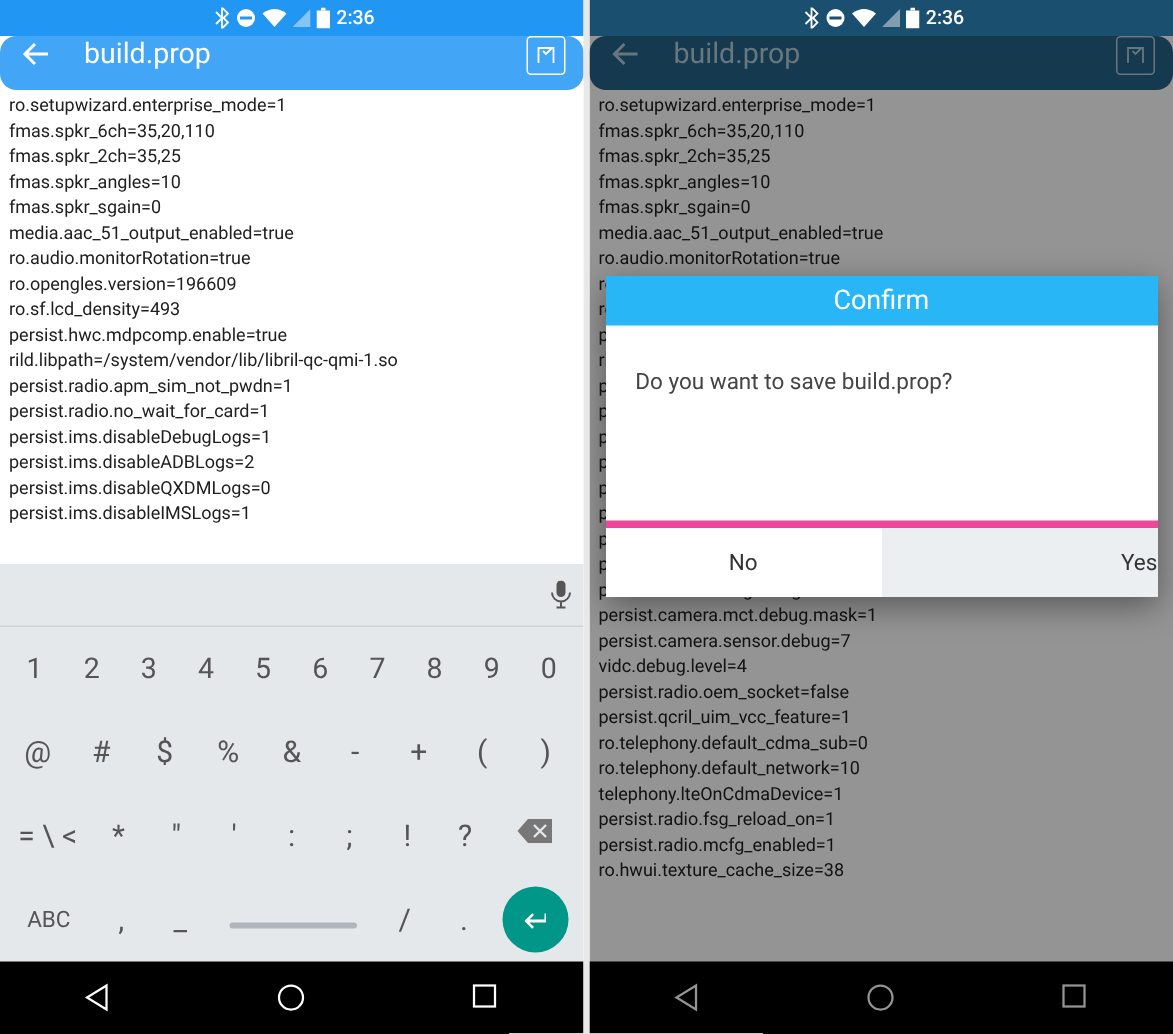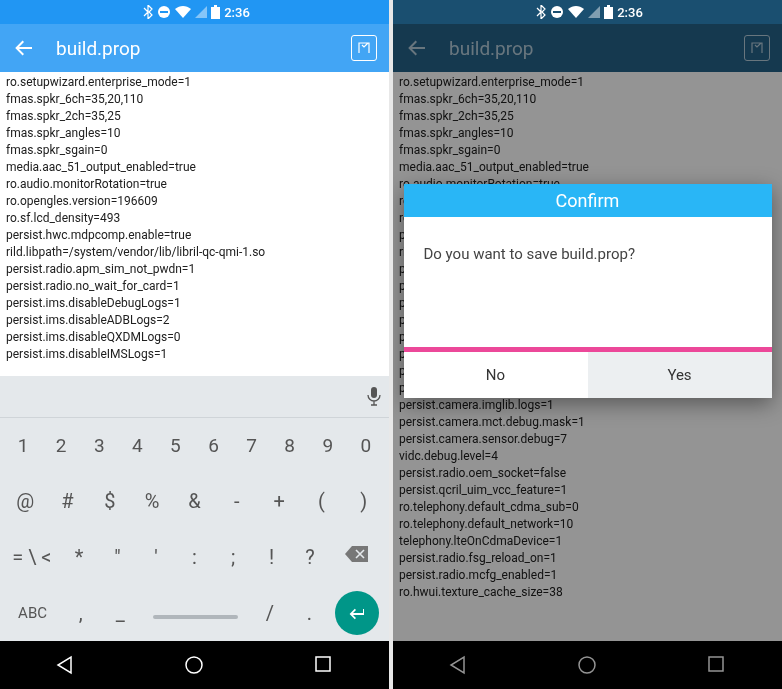--- a/index.html
+++ b/index.html
@@ -8,40 +8,40 @@
   .phone + .phone { margin-left: 4px; }
 
   
   .status { height: 24px; display: flex; align-items: center; justify-content: center; padding: 0 6px; font-size: 13px; }
   .status.blue { background: #2196f3; color: #fff; }
   .status.dark { background: #1a4f70; color: #fff; }
   .status .si { margin-left: 4px; display: inline-flex; align-items: center; }
   .status .time { margin-left: 4px; font-weight: 500; }
 
   
-  .appbar { height: 48px; display: flex; align-items: center; padding: 0 12px; color: #fff; }
+  .appbar { height: 36px; display: flex; padding: 0 12px; color: #fff; border-radius: 11px; }
   .appbar.blue { background: #42a5f5; }
   .appbar.dark { background: #256389; }
   .appbar .title { flex: 1; margin-left: 20px; font-size: 19px; font-weight: 400; }
   .appbar .back { width: 24px; height: 24px; }
   .appbar .action { width: 26px; height: 26px; border: 1.5px solid #fff; border-radius: 3px; display: flex; align-items: center; justify-content: center; }
   .appbar.dark .title, .appbar.dark .back, .appbar.dark .action { color: #b3cbd9; border-color: #b3cbd9; }
 
   
   .content { flex: 1; overflow: hidden; background: #fff; padding: 2px 6px 0 6px; font-size: 12px; line-height: 17px; color: #202020; }
   .content .line { white-space: nowrap; }
 
   
   .overlay { position: absolute; top: 24px; bottom: 0; left: 0; right: 0; background: rgba(0,0,0,0.42); display: flex; align-items: flex-start; justify-content: center; padding-top: 160px; }
   .dialog { width: 368px; background: #fff; box-shadow: 0 6px 20px rgba(0,0,0,0.4); }
   .dialog .dtitle { background: #29b6f6; color: #fff; font-size: 18px; text-align: center; padding: 6px 0; }
   .dialog .dmsg { padding: 28px 36px 50px 20px; font-size: 15px; color: #444; min-height: 130px; }
   .dialog .dbtns { display: flex; border-top: 5px solid #ec4899; }
   .dialog .dbtn { flex: 1; text-align: center; padding: 14px 0; font-size: 15px; color: #333; }
-  .dialog .dbtn:last-child { background: #eceff1; }
+  .dialog .dbtn:last-child { background: #eceff1; text-align: right; }
 
   
   .kb { background: #e4e8eb; color: #555; }
   .kb .sugg { height: 42px; display: flex; align-items: center; padding: 0 8px; border-bottom: 1px solid #cfd4d8; }
   .kb .sugg .mic { margin-left: auto; }
   .kb .row { display: flex; justify-content: space-between; padding: 4px 4px; }
   .kb .key { flex: 1; text-align: center; padding: 10px 0; font-size: 20px; margin: 2px; border-radius: 4px; color: #555; }
   .kb .key.num { font-size: 19px; }
   .kb .key.wide15 { flex: 1.5; }
   .kb .key.bs { }

